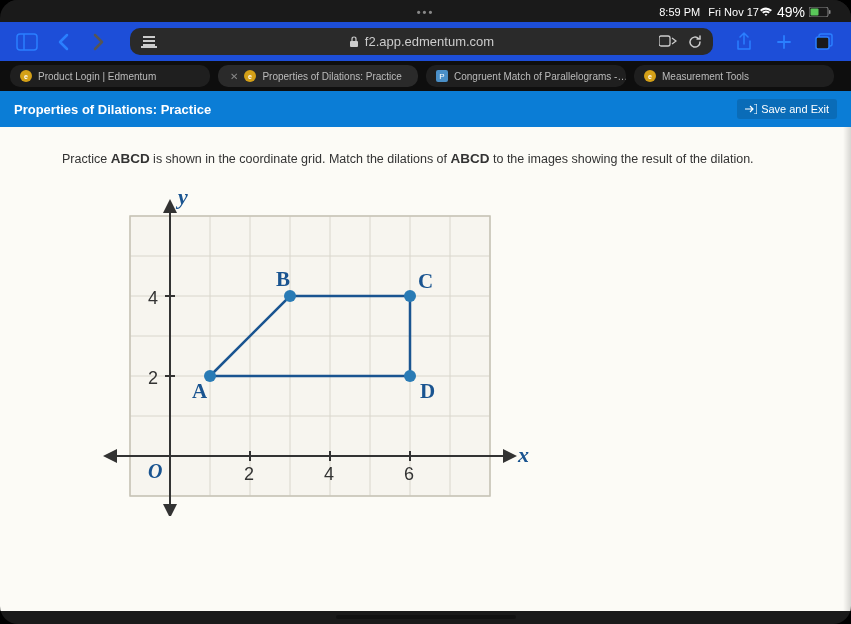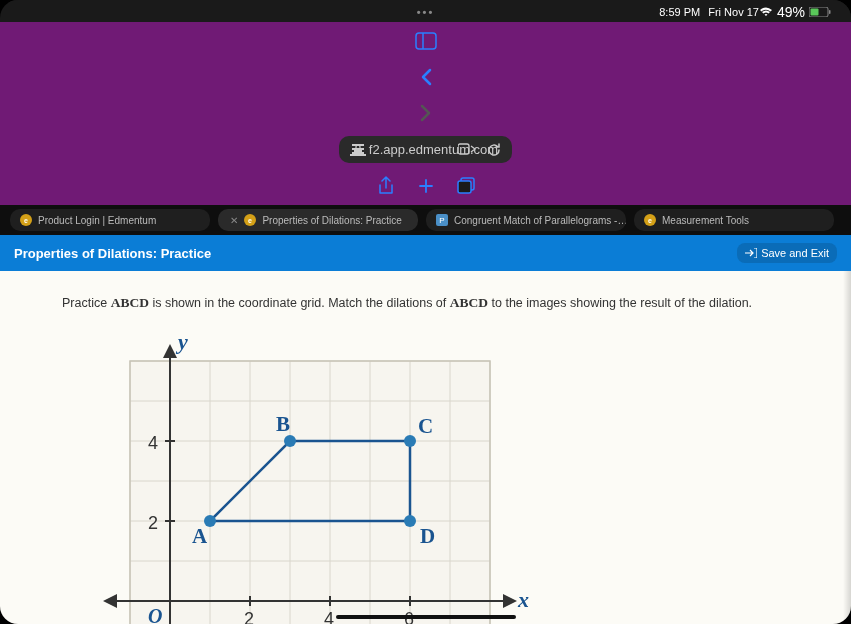--- a/index.html
+++ b/index.html
@@ -31,23 +31,22 @@
       margin-left: 8px;
     }
     .status-left { display: flex; align-items: center; gap: 8px; }
     .status-center { position: absolute; left: 50%; transform: translateX(-50%); letter-spacing: 2px; color:#888; font-weight:700; }
     .status-right { display: flex; align-items: center; gap: 4px; font-size: 14px; }
     .battery-icon { display: inline-flex; align-items: center; }
     .browser-bar {
       display: flex;
       align-items: center;
       padding: 6px 14px;
-      background: #701a75;
+      background: #1d4ed8;
       gap: 10px;
-      flex-direction: column;
     }
     .nav-icon {
       width: 26px;
       height: 26px;
       display: flex;
       align-items: center;
       justify-content: center;
       color: #2a7fff;
       cursor: pointer;
     }
@@ -130,42 +129,42 @@
       padding: 8px 14px;
       display: flex;
       align-items: center;
       justify-content: space-between;
       font-size: 13px;
       font-weight: 600;
     }
     .save-exit {
       background: #0a6cb8;
       padding: 4px 8px;
-      border-radius: 8px;
+      border-radius: 3px;
       font-size: 11px;
       font-weight: 500;
       display: flex;
       align-items: center;
       gap: 4px;
       cursor: pointer;
     }
     .content {
       background: #fcfbf6;
       height: calc(100% - 140px);
       padding: 24px 50px;
       position: relative;
       overflow: hidden;
     }
     .instruction {
       font-size: 12.5px;
       color: #333;
       margin-bottom: 20px;
       padding-left: 12px;
     }
-    .instruction .serif { font-family: Liberation Serif, serif; font-weight: 600; font-size:13.5px; }
+    .instruction .serif { font-family: Liberation Sans, sans-serif; font-weight: 600; font-size:13.5px; }
     .graph-wrap {
       width: 450px;
       height: 330px;
       margin-left: 30px;
       position: relative;
     }
     .home-indicator {
       position: absolute;
       bottom: 5px;
       left: 50%;

